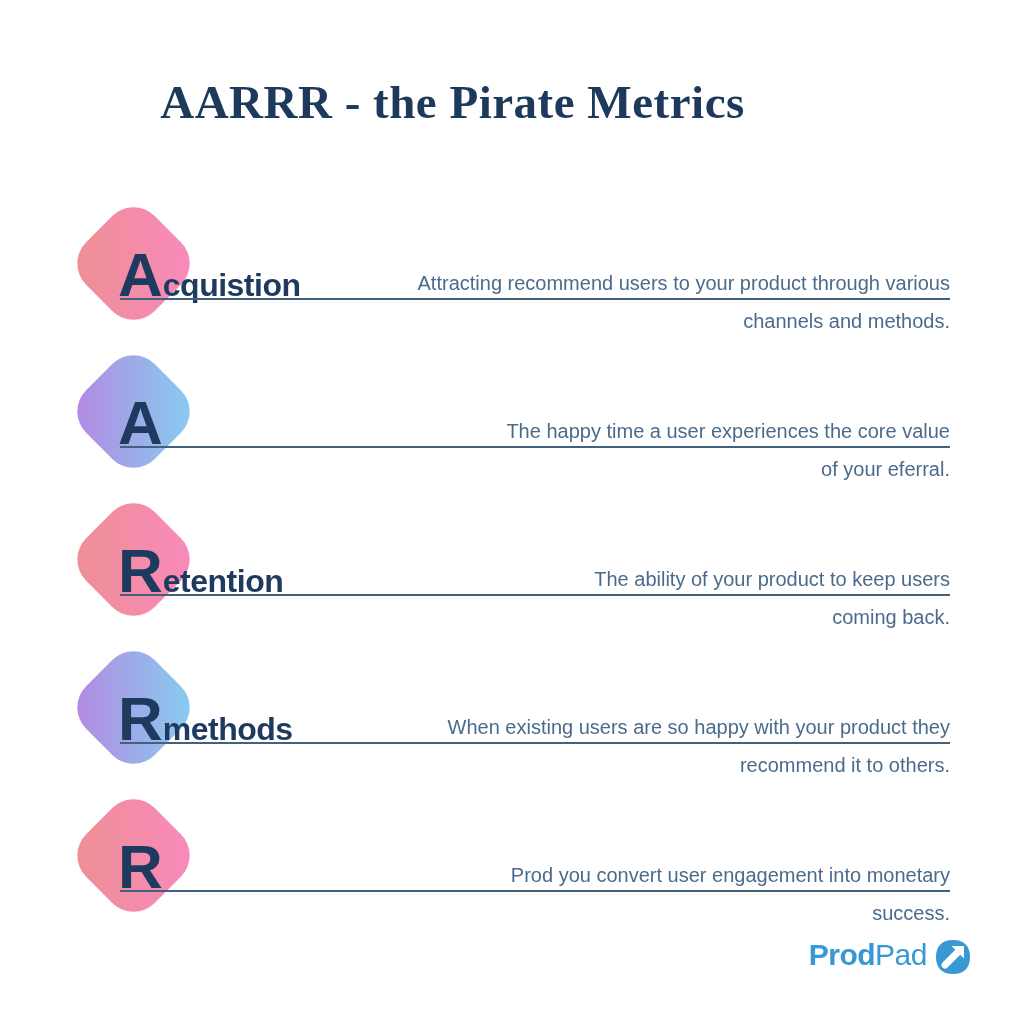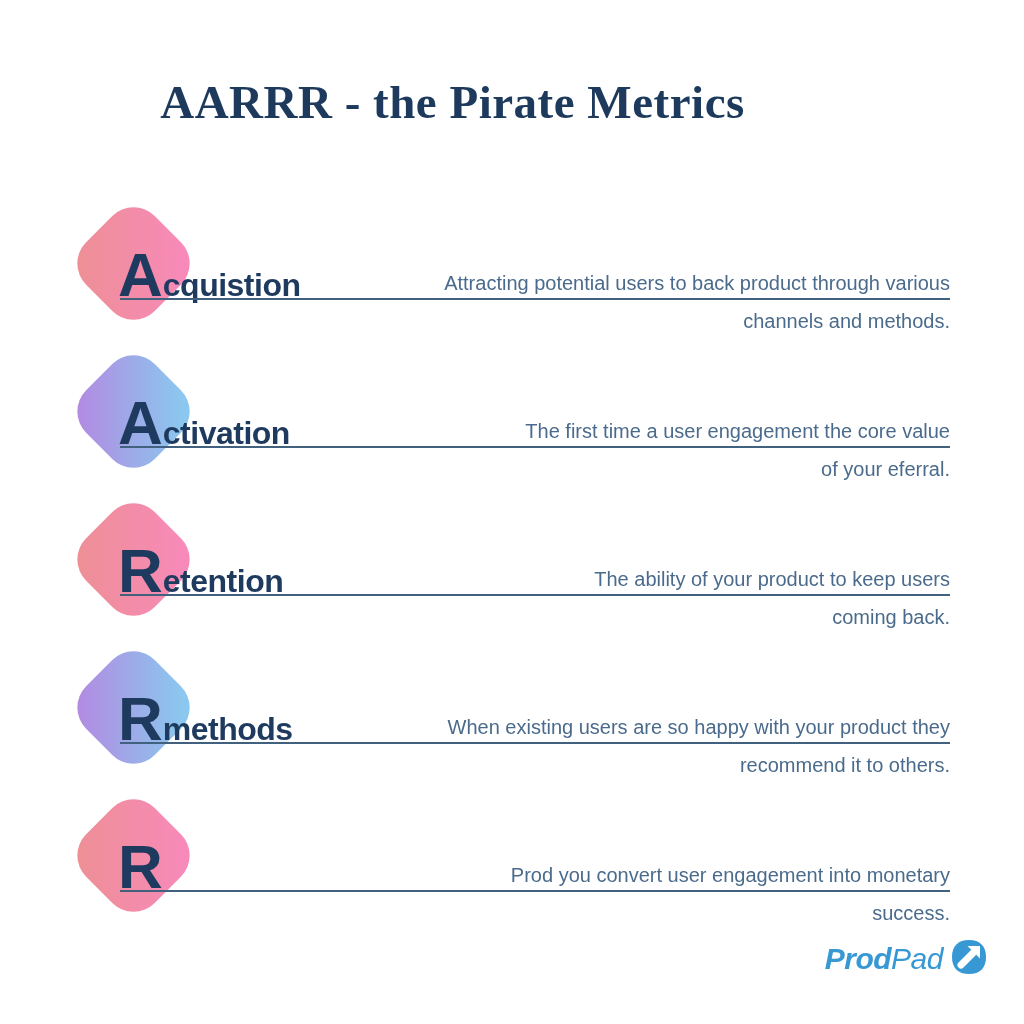--- a/index.html
+++ b/index.html
@@ -68,22 +68,22 @@
     text-align:right;
     font-size:20px;
     line-height:24px;
     color:#4b6b8c;
     white-space:nowrap;
   }
   .desc-line.l1{top:80px;}
   .desc-line.l2{top:118px;margin-left:36px;}
   .logo{
     position:absolute;
-    right:36px;top:938px;
-    display:flex;align-items:flex-end;font-style:italic;
+    right:52px;top:938px;
+    display:flex;align-items:flex-start;
   }
   .logo-text{
     font-size:30px;
     color:#3798d4;
     letter-spacing:-0.5px;
     white-space:nowrap;
   }
   .logo-text .bold{font-weight:700;}
   .logo-text .light{font-weight:400;}
   .logo-icon{
@@ -98,34 +98,33 @@
 
 <div class="row pink" style="top:191px;">
   <div class="diamond-wrap">
       <div class="diamond"></div>
     </div>
   <div class="label">
     <span class="big">A</span>
       <span class="rest">cquistion</span>
   </div>
   <div class="rule"></div>
-  <div class="desc-line l1">Attracting potential users to back product through various</div>
+  <div class="desc-line l1">Attracting recommend users to your product through various</div>
   <div class="desc-line l2">channels and methods.</div>
 </div>
 
 <div class="row blue" style="top:339px;">
   <div class="diamond-wrap">
       <div class="diamond"></div>
     </div>
   <div class="label">
     <span class="big">A</span>
-      <span class="rest">ctivation</span>
   </div>
   <div class="rule"></div>
-  <div class="desc-line l1">The first time a user engagement the core value</div>
+  <div class="desc-line l1">The happy time a user experiences the core value</div>
   <div class="desc-line l2">of your eferral.</div>
 </div>
 
 <div class="row pink" style="top:487px;">
   <div class="diamond-wrap">
       <div class="diamond"></div>
     </div>
   <div class="label">
     <span class="big">R</span>
       <span class="rest">etention</span>

